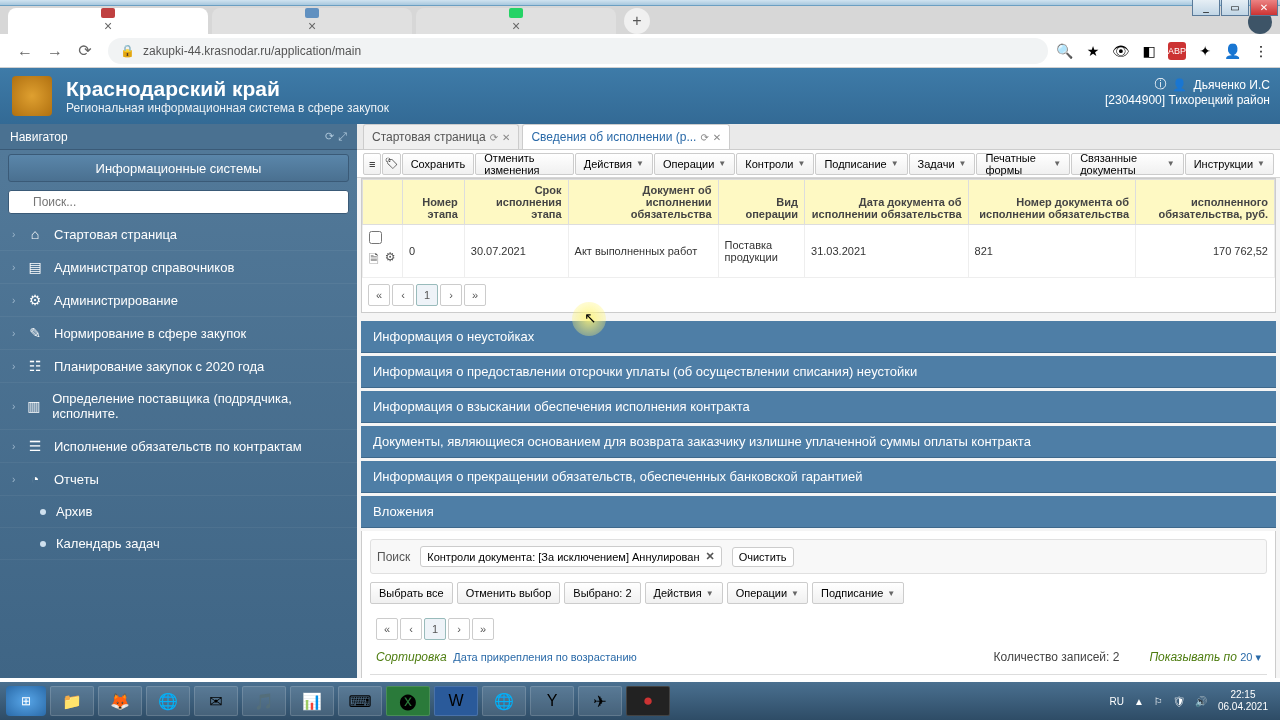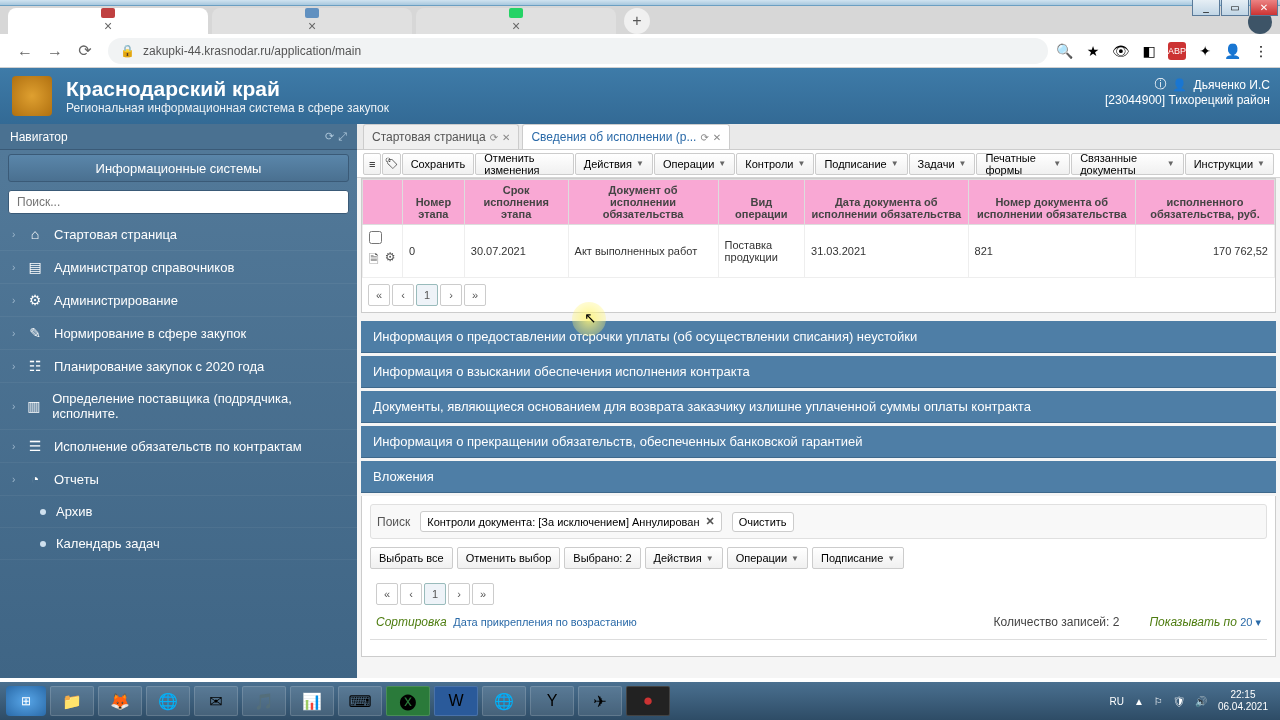--- a/index.html
+++ b/index.html
@@ -39,21 +39,21 @@
 
 
 .layout { display:flex; height:554px; }
 
 
 .sidebar { width:357px; background:linear-gradient(#537a9a,#3f6585); color:#fff; display:flex; flex-direction:column; }
 .sb-hdr { height:26px; background:#4a7191; display:flex; align-items:center; padding:0 10px; font-size:12px; border-bottom:1px solid #3a5a77; }
 .sb-hdr-ref { margin-left:auto; display:flex; gap:4px; color:#b0c9dc; font-size:11px; }
 .sb-bigbtn { height:28px; background:linear-gradient(#5a86aa,#4a7090); border:1px solid #3a5a77; margin:4px 8px; border-radius:3px; display:flex; align-items:center; justify-content:center; font-size:13px;text-align:right; }
 .sb-search { margin:4px 8px; }
-.sb-search input { width:100%; height:24px; border:1px solid #3a5a77; border-radius:3px; padding:0 8px; font-size:12px; background:#fff; color:#333; }
+.sb-search input { width:100%; height:24px; border:1px solid #3a5a77; border-radius:3px; padding:0 24px; font-size:12px; background:#fff; color:#333; }
 .sb-item { display:flex; align-items:center; padding:8px 12px; font-size:13px; border-bottom:1px solid rgba(255,255,255,.05); cursor:pointer; }
 .sb-chevron { width:12px; color:#9fb8cd; font-size:10px; }
 .sb-ico { width:22px; text-align:center; margin-right:8px; font-size:14px; }
 .sb-dot { width:6px; height:6px; border-radius:3px; background:#cfe0ee; margin:0 10px 0 28px; }
 
 
 .main { flex:1; background:#f5f5f5; display:flex; flex-direction:column; overflow:hidden; }
 .tabs { height:26px; background:#eaeaea; border-bottom:1px solid #ccc; display:flex; align-items:flex-end; padding-left:6px; }
 .tab { height:25px; background:#fff; border:1px solid #ccc; border-bottom:none; border-radius:3px 3px 0 0; padding:0 8px; display:flex; align-items:center; font-size:12px; margin-right:3px; color:#2a6aa8; }
 .tab.inactive { background:#f0f0f0; color:#555; }
@@ -61,21 +61,21 @@
 
 .toolbar { height:28px; background:#fff; border-bottom:1px solid #d5d5d5; display:flex; align-items:center; padding:0 6px; gap:1px; }
 .tbtn { height:22px; border:1px solid #ccc; background:linear-gradient(#fff,#f0f0f0); border-radius:2px; padding:0 8px; font-size:11px; display:flex; align-items:center; cursor:pointer; }
 .tbtn .caret { margin-left:4px; font-size:8px; color:#666; }
 .tbtn.small { width:24px; justify-content:center; padding:0; }
 
 .content { flex:1; overflow-y:auto; padding:0 4px 8px 4px; }
 
 .grid-area { background:#fff; border:1px solid #ccc; margin:0 0 8px 0; }
 table.grid { width:100%; border-collapse:collapse; font-size:11px; }
-table.grid th { background:#f9a8d4; border:1px solid #ddd; padding:4px 6px; font-weight:bold; text-align:center; color:#444; vertical-align:bottom; }
+table.grid th { background:#fef9c3; border:1px solid #ddd; padding:4px 6px; font-weight:bold; text-align:right; color:#444; vertical-align:bottom; }
 table.grid td { border:1px solid #eee; padding:6px; color:#333; }
 .row-actions { display:flex; gap:6px; margin-top:4px; color:#555; font-size:12px; }
 
 .pager { display:flex; gap:2px; padding:6px; }
 .pgbtn { min-width:22px; height:22px; border:1px solid #ccc; background:#fff; border-radius:2px; display:flex; align-items:center; justify-content:center; font-size:11px; color:#555; }
 .pgbtn.active { background:#eef3f8; border-color:#9bb; }
 
 .panel-bar { background:#4e7ea6; color:#fff; padding:8px 12px; font-size:13px; border-bottom:1px solid #3e688b; cursor:pointer; margin-bottom:3px; }
 .panel-body { background:#fff; border:1px solid #ccc; border-top:none; padding:8px; margin-bottom:8px; }
 
@@ -335,20 +335,21 @@
         <div class="pager">
           <div class="pgbtn">«</div>
           <div class="pgbtn">‹</div>
           <div class="pgbtn active">1</div>
           <div class="pgbtn">›</div>
           <div class="pgbtn">»</div>
         </div>
       </div>
 
       <div id="panels">
+          <div class="panel-bar">Информация о неустойках</div>
           <div class="panel-bar">Информация о предоставлении отсрочки уплаты (об осуществлении списания) неустойки</div>
           <div class="panel-bar">Информация о взыскании обеспечения исполнения контракта</div>
           <div class="panel-bar">Документы, являющиеся основанием для возврата заказчику излишне уплаченной суммы оплаты контракта</div>
           <div class="panel-bar">Информация о прекращении обязательств, обеспеченных банковской гарантией</div>
           <div class="panel-bar">Вложения</div>
         </div>
 
       <div class="panel-body">
         <div class="filter-row">
           <span class="filter-label">Поиск</span>

